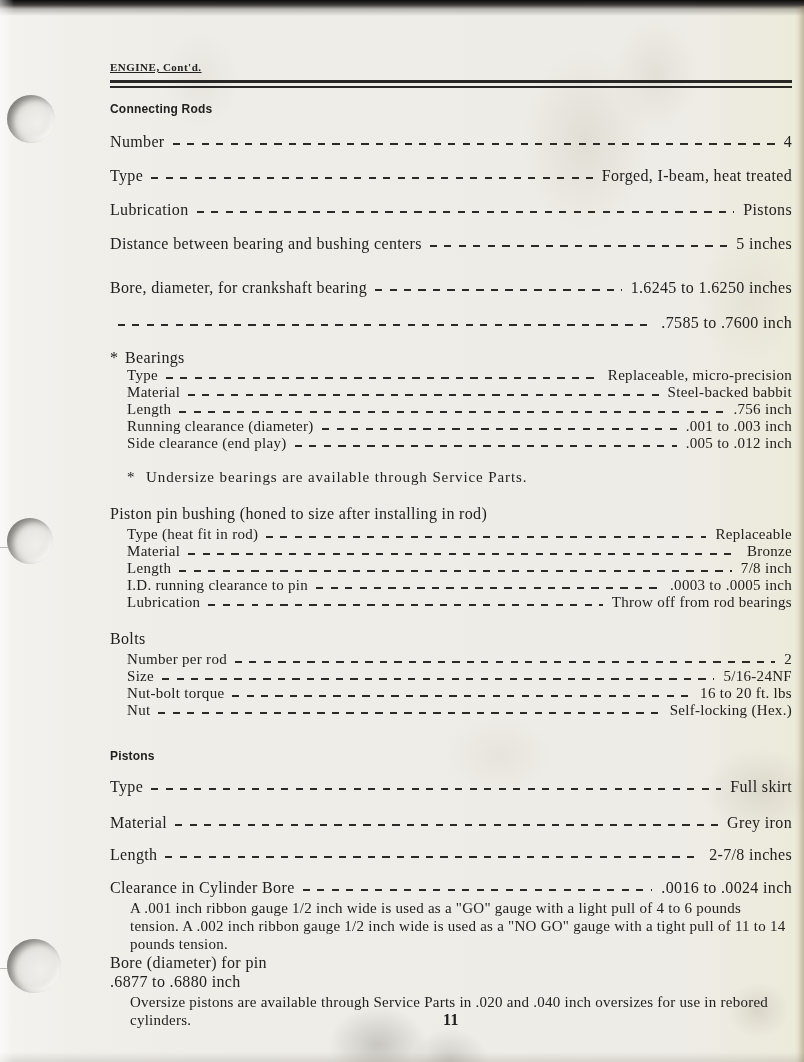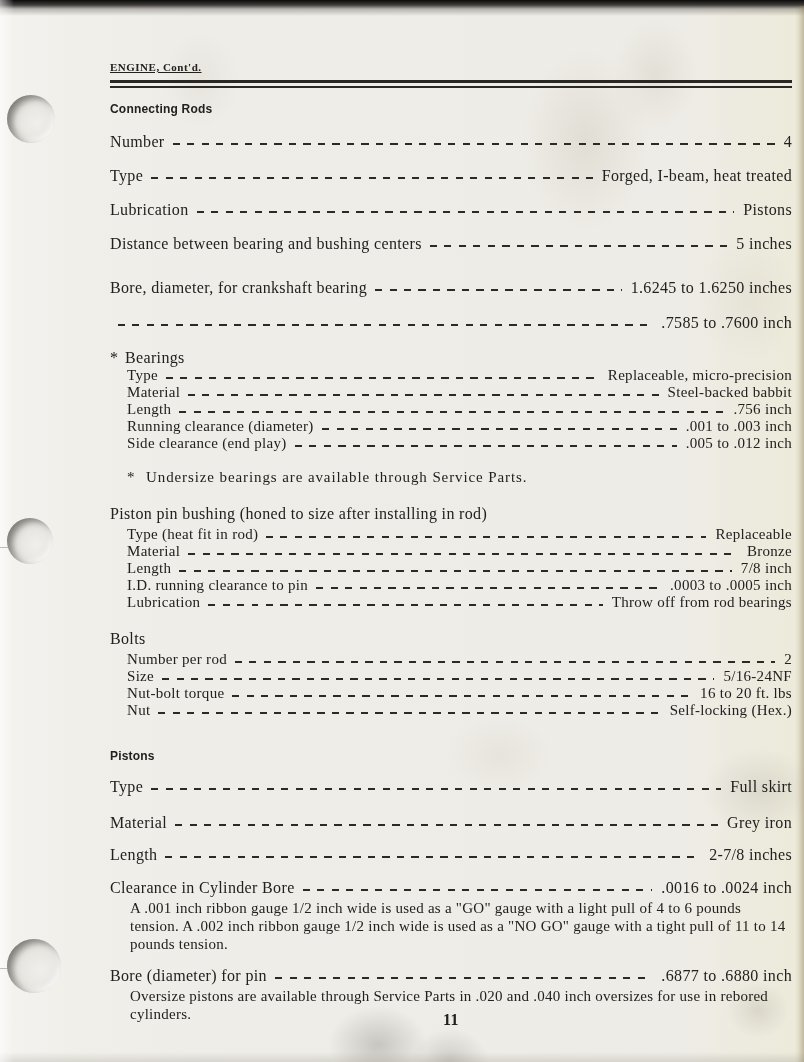--- a/index.html
+++ b/index.html
@@ -222,21 +222,21 @@
         <span>Length</span>
           <span class="leader"></span>
           <span>2-7/8 inches</span>
       </div>
       <div class="spec-row" style="margin-top:14px;">
         <span>Clearance in Cylinder Bore</span>
           <span class="leader"></span>
           <span>.0016 to .0024 inch</span>
       </div>
       <div class="note">A .001 inch ribbon gauge 1/2 inch wide is used as a "GO" gauge with a light pull of 4 to 6 pounds tension.  A .002 inch ribbon gauge 1/2 inch wide is used as a "NO GO" gauge with a tight pull of 11 to 14 pounds tension.</div>
-      <div class="spec-row" style="margin-top:13px;">
+      <div class="spec-row" style="flex-direction:column;">
         <span>Bore (diameter) for pin</span>
           <span class="leader"></span>
           <span>.6877 to .6880 inch</span>
       </div>
       <div class="note">Oversize pistons are available through Service Parts in .020 and .040 inch oversizes for use in rebored cylinders.</div>
     </div>
   </div>
 
   <div class="page-number">11</div>
 </div>

